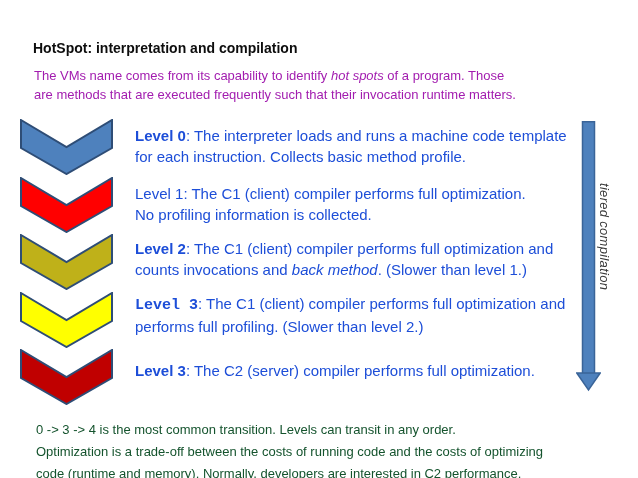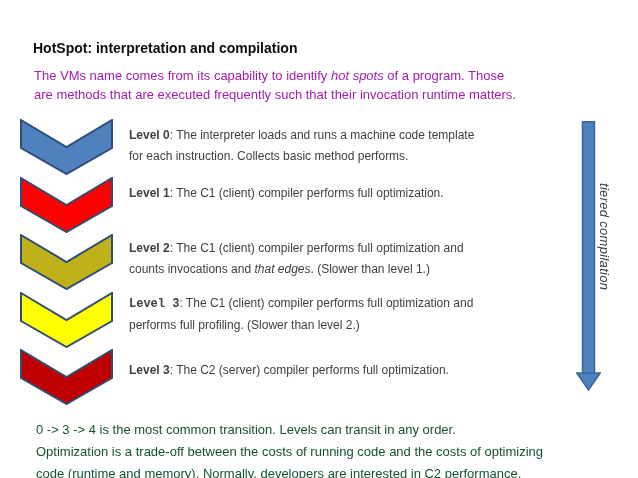--- a/index.html
+++ b/index.html
@@ -41,25 +41,25 @@
     height: 288px;
   }
   .chevron { position: absolute; left: 0; width: 93px; height: 56px; display: block; }
   .chevron.c0 { top: 0; }
   .chevron.c1 { top: 57.5px; }
   .chevron.c2 { top: 115px; }
   .chevron.c3 { top: 172.5px; }
   .chevron.c4 { top: 230px; }
   .level-text {
     position: absolute;
-    left: 129px;
+    left: 135px;
     width: 448px;
-    font-size: 12px;
+    font-size: 15px;
     line-height: 21px;
-    color: #404040;
+    color: #1d4ed8;
   }
   .level-0 { top: 118px; }
   .level-1 { top: 176px; }
   .level-2 { top: 231px; }
   .level-3 { top: 286px; }
   .level-4 { top: 353px; }
   .tiered-arrow {
     position: absolute;
     left: 576px;
     top: 114px;
@@ -108,23 +108,23 @@
       <polygon points="1,1 46.5,28 92,1 92,29 46.5,55 1,29" stroke-width="2" stroke-linejoin="miter" fill="#BFB119" stroke="#2E4D76"></polygon>
     </svg>
     <svg class="chevron c3" viewBox="0 0 93 56">
       <polygon points="1,1 46.5,28 92,1 92,29 46.5,55 1,29" stroke-width="2" stroke-linejoin="miter" fill="#FFFF00" stroke="#2E4D76"></polygon>
     </svg>
     <svg class="chevron c4" viewBox="0 0 93 56">
       <polygon points="1,1 46.5,28 92,1 92,29 46.5,55 1,29" stroke-width="2" stroke-linejoin="miter" fill="#C00000" stroke="#2E4D76"></polygon>
     </svg>
   </div>
 
-  <div class="level-text level-0"><span style="font-weight: 700;">Level 0</span><span>: The interpreter loads and runs a machine code template</span><br><span>for each instruction. Collects basic method performs.</span></div>
-  <div class="level-text level-1"><span style="font-weight: 700;">Level 1</span><span>: The C1 (client) compiler performs full optimization.</span><br></div>
-  <div class="level-text level-2"><span style="font-weight: 700;">Level 2</span><span>: The C1 (client) compiler performs full optimization and</span><br><span>counts </span><span style="">invocations</span><span> and </span><span style="font-style: italic;">that edges</span><span>. (Slower than level 1.)</span></div>
+  <div class="level-text level-0"><span style="font-weight: 700;">Level 0</span><span>: The interpreter loads and runs a machine code template</span><br><span>for each instruction. Collects basic method profile.</span></div>
+  <div class="level-text level-1"><span style="font-weight: 400;">Level 1</span><span>: The C1 (client) compiler performs full optimization.</span><br><span>No profiling information is collected.</span></div>
+  <div class="level-text level-2"><span style="font-weight: 700;">Level 2</span><span>: The C1 (client) compiler performs full optimization and</span><br><span>counts </span><span style="">invocations</span><span> and </span><span style="font-style: italic;">back method</span><span>. (Slower than level 1.)</span></div>
   <div class="level-text level-3"><span style="font-weight: 700; font-family: Liberation Mono, monospace;">Level 3</span><span>: The C1 (client) compiler performs full optimization and</span><br><span>performs full profiling. (Slower than level 2.)</span></div>
   <div class="level-text level-4"><span style="font-weight: 700;">Level 3</span><span>: The C2 (server) compiler performs full optimization.</span></div>
 
   <svg class="tiered-arrow" viewBox="0 0 25 271">
     <rect x="6.5" y="0.75" width="12" height="253" stroke-width="1.5" fill="#4E81BD" stroke="#3A6498"></rect>
     <polygon points="0.8,252 24.2,252 12.5,269" stroke-width="1.5" stroke-linejoin="miter" fill="#4E81BD" stroke="#3A6498"></polygon>
   </svg>
 
   <div class="tiered-label">tiered compilation</div>
 

